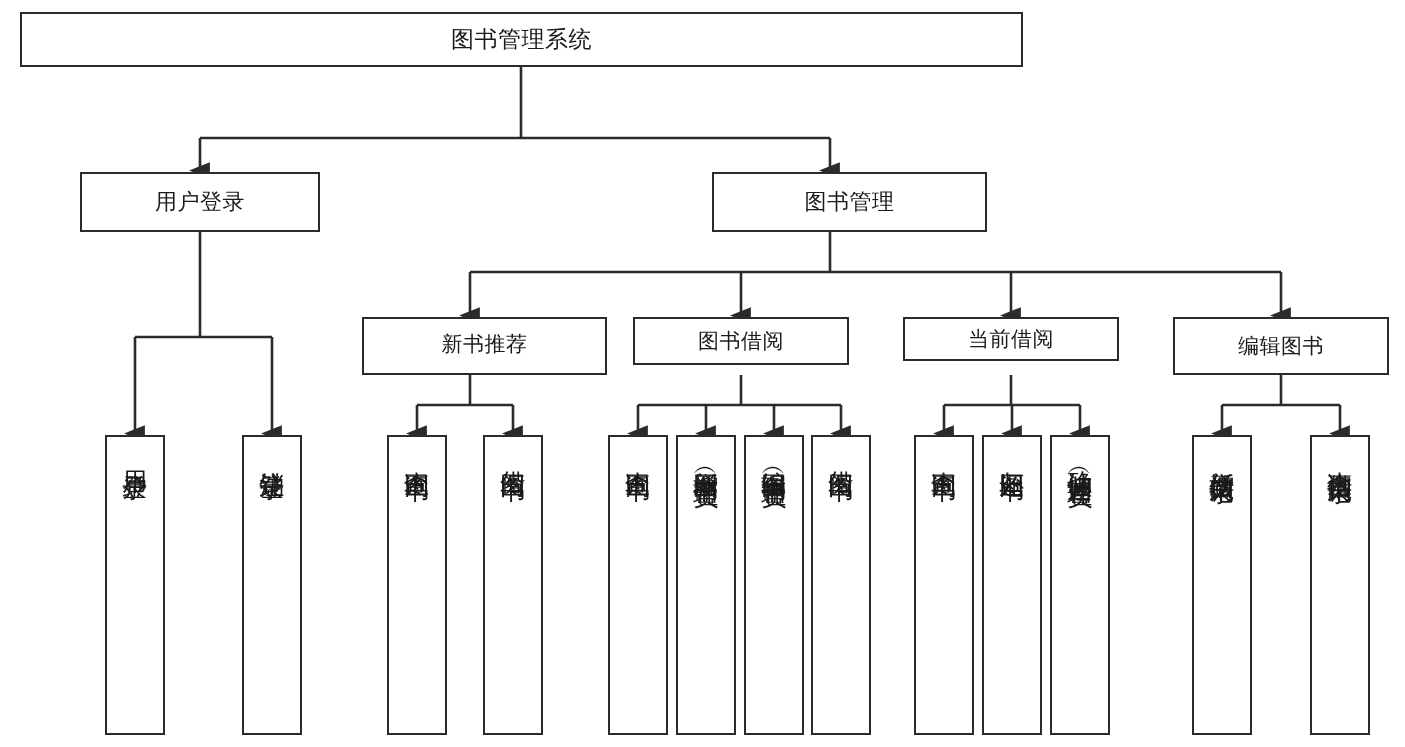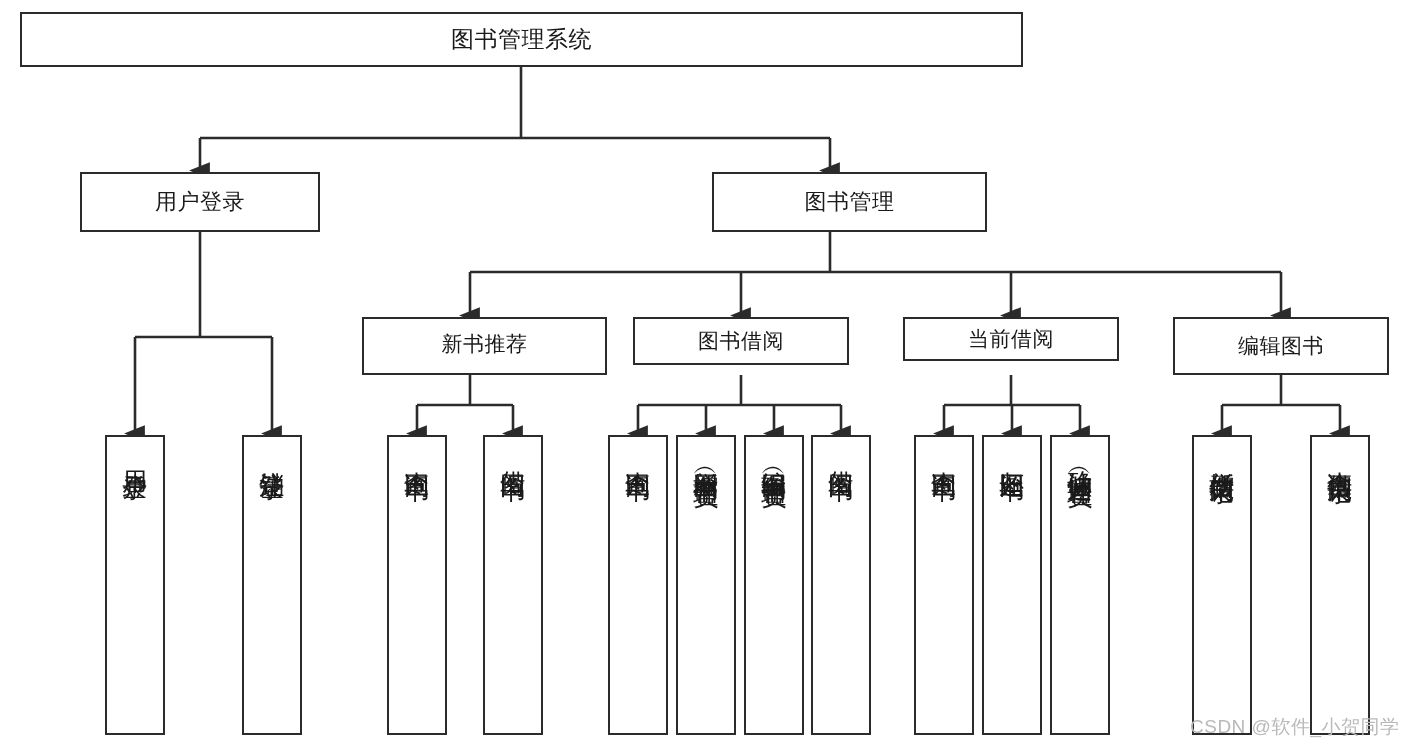--- a/index.html
+++ b/index.html
@@ -173,15 +173,14 @@
         <span class="node-label">确认归还（管理员）</span>
       </div>
       <div class="node-box node-leaf-box node-leaf" style="left: 1192px; top: 435px; width: 60px; height: 300px;">
         <span class="node-label">新增借阅记录</span>
       </div>
       <div class="node-box node-leaf-box node-leaf" style="left: 1310px; top: 435px; width: 60px; height: 300px;">
         <span class="node-label">查询借阅记录</span>
       </div>
     </div>
 
-  <div class="watermark" style="left: 1190px; top: 714px;">CSDN @软件_小贺同学</div>
 
 </div>
 
 </body></html>

